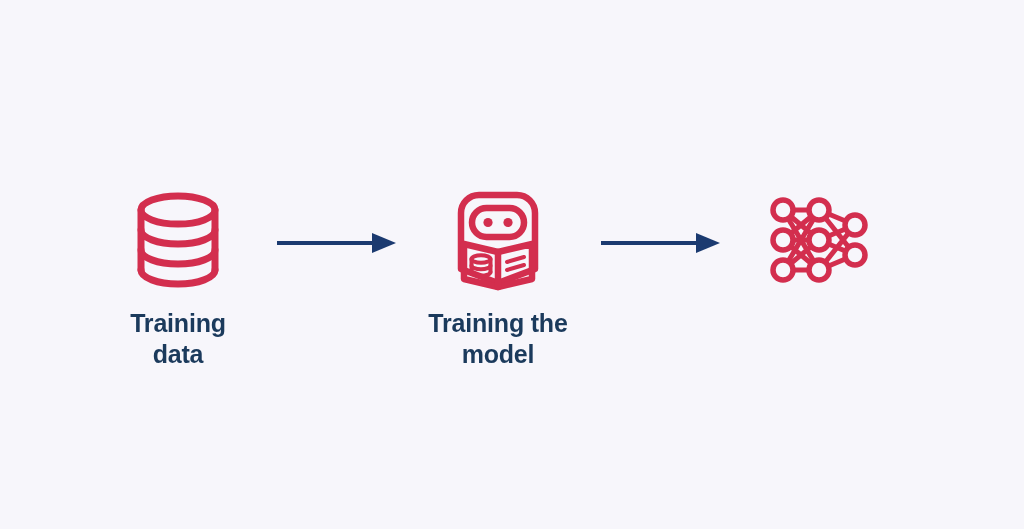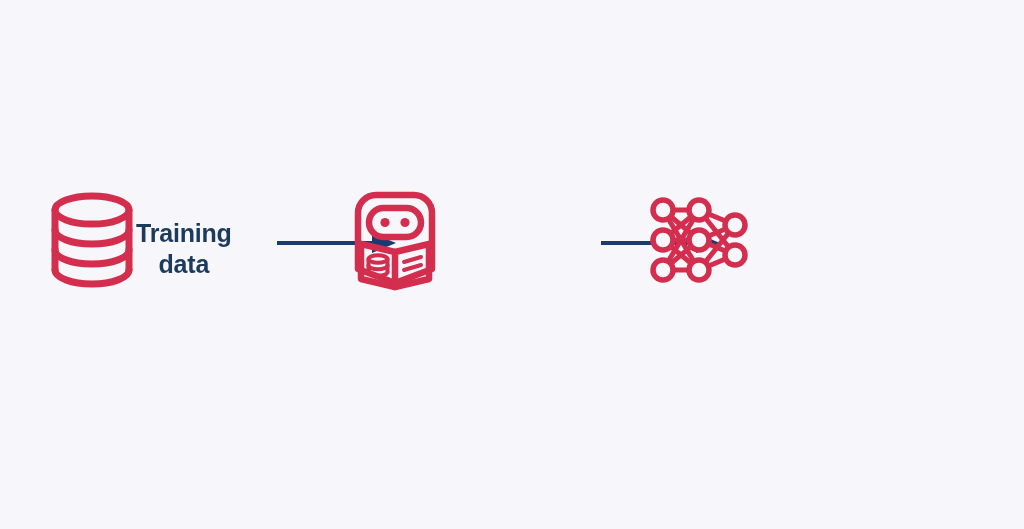--- a/index.html
+++ b/index.html
@@ -18,22 +18,21 @@
   #diagram-canvas {
     position: relative;
     width: 1024px;
     height: 529px;
     background: #f7f6fb;
   }
 
   
   .stage {
     display: flex;
-    flex-direction: row;
-    align-items: center;
+    flex-direction: column;
     justify-content: flex-start;
     position: absolute;
     top: 190px;
   }
   .stage-icon {
     display: flex;
     align-items: center;
     justify-content: center;
     height: 100px;
   }
@@ -109,20 +108,22 @@
         <ellipse cx="30" cy="68" rx="9.5" ry="3.8" stroke-width="4"></ellipse>
         <path d="M20.5 68 L20.5 81" stroke-width="4"></path>
         <path d="M39.5 68 L39.5 81" stroke-width="4"></path>
         <path d="M20.5 74.5 C20.5 76.6 24.8 78.3 30 78.3 C35.2 78.3 39.5 76.6 39.5 74.5" stroke-width="4"></path>
         <path d="M20.5 81 C20.5 83.1 24.8 84.8 30 84.8 C35.2 84.8 39.5 83.1 39.5 81" stroke-width="4"></path>
 
         <path d="M56 71 L73 66" stroke-width="4"></path>
         <path d="M56 79 L73 74" stroke-width="4"></path>
       </svg>
     </div>
+    <div class="stage-label">Training the
+model</div>
   </div>
 
   <div class="arrow" id="arrow-2">
     <svg width="122" height="22" viewBox="0 0 122 22">
       <line x1="1" y1="11" x2="98" y2="11" stroke="#1b3a70" stroke-width="4"></line>
       <polygon points="96,1 120,11 96,21" fill="#1b3a70"></polygon>
     </svg>
   </div>
 
   <div class="stage" id="stage-output">

